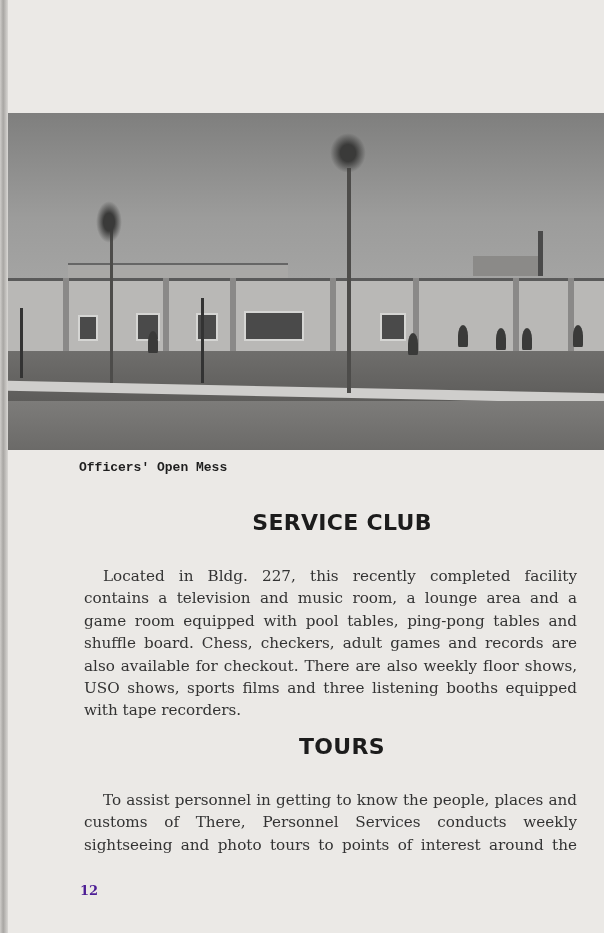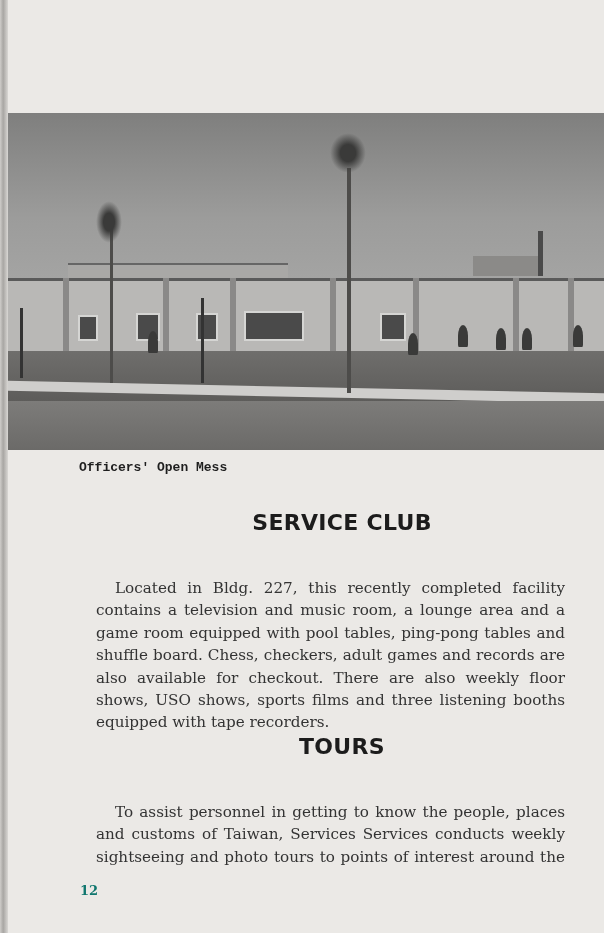--- a/index.html
+++ b/index.html
@@ -19,24 +19,24 @@
   .road{position:absolute;left:0;top:288px;width:100%;height:49px;background:linear-gradient(180deg,#7d7c7a,#6b6a68);}
   .palm-trunk{position:absolute;background:#4d4c4a;width:4px;}
   .palm-top{position:absolute;width:36px;height:40px;background:radial-gradient(ellipse at center,#3a3a39 30%,transparent 70%);}
   .shrub{position:absolute;width:10px;height:22px;background:#3a3a39;border-radius:50% 50% 10% 10%;}
   .lamp{position:absolute;width:3px;background:#333;}
   .caption{position:absolute;left:79px;top:460px;font-family:Liberation Mono, monospace;font-weight:bold;font-size:13px;color:#1e1e1e;}
   .heading{position:absolute;left:0;width:604px;text-align:center;font-family:"DejaVu Sans",sans-serif;font-weight:bold;color:#1c1c1c;letter-spacing:0.3px;padding-left:40px;}
   .h1{top:510px;font-size:22px;}
   .h2{top:734px;font-size:22px;}
   .para{position:absolute;left:80px;width:501px;font-size:15.2px;line-height:22.4px;text-align:justify;color:#333;}
-  .para p{margin:16px;text-indent:19px;}
+  .para p{margin:4px;text-indent:19px;}
   .p1{top:561px;}
   .p2{top:785px;}
-  .pagenum{position:absolute;left:80px;top:883px;font-weight:bold;font-size:13px;color:#0f766e;}
+  .pagenum{position:absolute;left:80px;top:883px;font-weight:bold;font-size:13px;color:#4c1d95;}
 </style>
 </head>
 <body>
 
 <div class="binding"></div>
 <div class="page"></div>
 
 <div class="photo">
   <div class="sky"></div>
   <div class="bldg-upper"></div>
@@ -74,16 +74,16 @@
 
 <div class="caption">Officers' Open Mess</div>
 
 <div class="heading h1">SERVICE CLUB</div>
 <div class="para p1">
   <p>Located in Bldg. 227, this recently completed facility contains a television and music room, a lounge area and a game room equipped with pool tables, ping-pong tables and shuffle board. Chess, checkers, adult games and records are also available for checkout. There are also weekly floor shows, USO shows, sports films and three listening booths equipped with tape recorders.</p>
 </div>
 
 <div class="heading h2">TOURS</div>
 <div class="para p2">
-  <p style="text-align-last:justify">To assist personnel in getting to know the people, places and customs of Taiwan, Services Services conducts weekly sightseeing and photo tours to points of interest around the</p>
+  <p style="text-align-last:justify">To assist personnel in getting to know the people, places and customs of There, Personnel Services conducts weekly sightseeing and photo tours to points of interest around the</p>
 </div>
 
 <div class="pagenum">12</div>
 
 </body></html>

